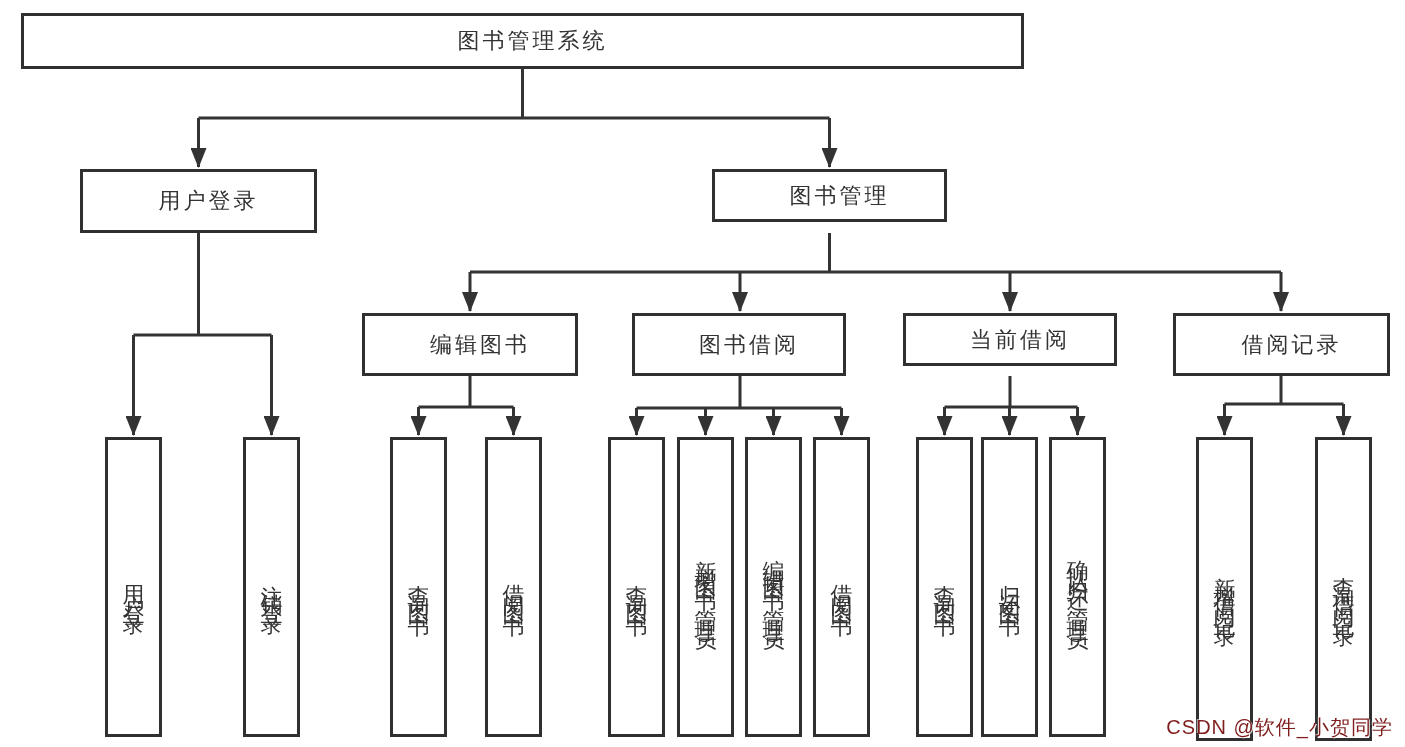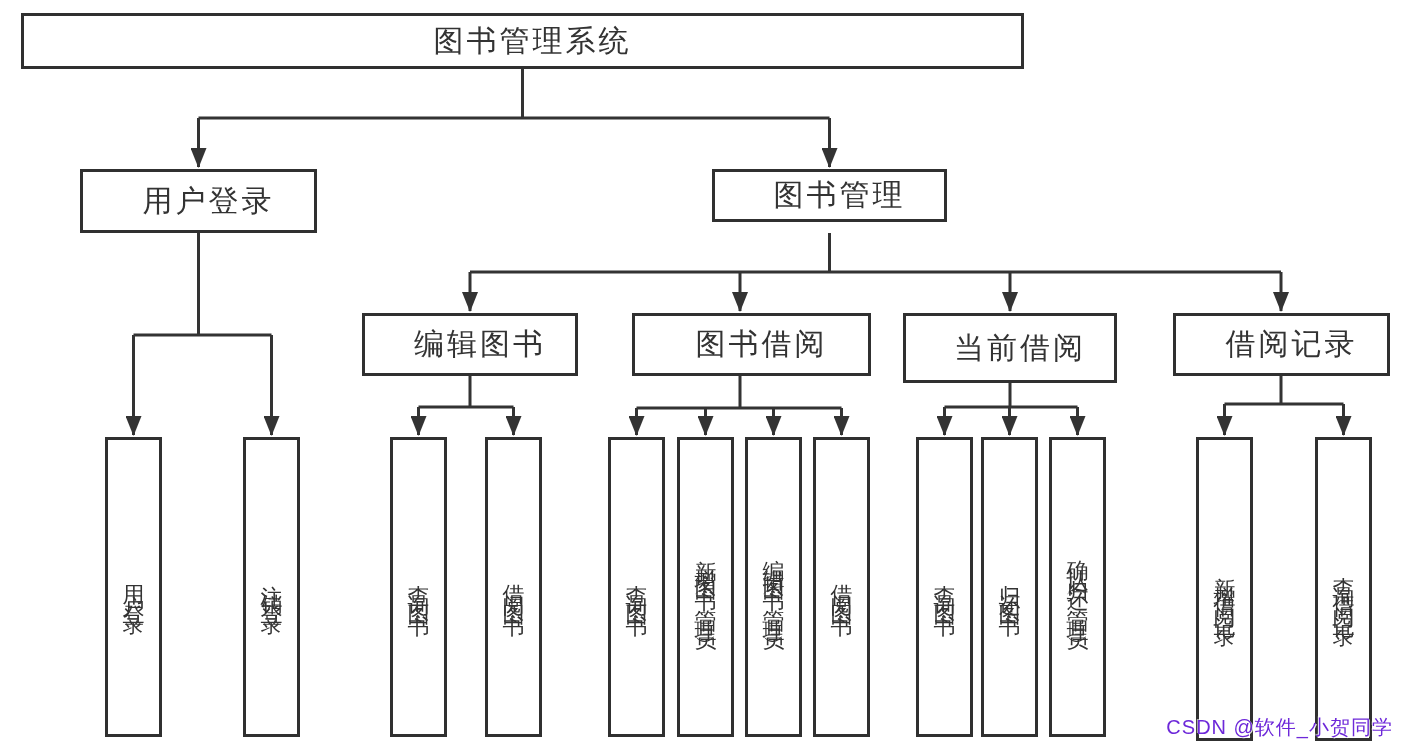--- a/index.html
+++ b/index.html
@@ -26,21 +26,21 @@
     position: absolute;
     box-sizing: border-box;
     border: 3px solid #303030;
     background: #ffffff;
     display: flex;
     align-items: center;
     justify-content: center;
     color: #333333;
   }
   .node.h {
-    font-size: 30px;
+    font-size: 22px;
     letter-spacing: 3px;
     white-space: nowrap;
     padding-left: 20px;
   }
   .node.leaf {
     width: 57px;
     height: 300px;
     top: 437px;
   }
   .leaf .vtext {
@@ -49,21 +49,21 @@
     font-size: 22px;
     line-height: 1;
     letter-spacing: 10px;
     color: #333333;
   }
   #watermark {
     position: absolute;
     top: 714px;
     right: 12px;
     font-size: 20px;
-    color: #6d28d9;
+    color: #7f1d1d;
     letter-spacing: 1px;
     white-space: nowrap;
     z-index: 10;
     text-shadow: 1px 1px 0 rgba(255,255,255,0.85), -1px -1px 0 rgba(255,255,255,0.6);
   }
 </style>
 </head>
 <body>
 
 <div id="canvas">
@@ -111,24 +111,24 @@
   <div class="node h" style="left:80px; top:169px; width:237px; height:64px;">
     <span>用户登录</span>
   </div>
   <div class="node h" style="left:712px; top:169px; width:235px; height:53px;">
     <span>图书管理</span>
   </div>
 
   <div class="node h" style="left:362px; top:313px; width:216px; height:63px;">
     <span>编辑图书</span>
   </div>
-  <div class="node h" style="left:632px; top:313px; width:239px; height:63px;">
+  <div class="node h" style="left:632px; top:313px; width:214px; height:63px;">
     <span>图书借阅</span>
   </div>
-  <div class="node h" style="left:903px; top:313px; width:214px; height:70px;text-align:center;">
+  <div class="node h" style="left:903px; top:313px; width:214px; height:53px;text-align:center;">
     <span>当前借阅</span>
   </div>
   <div class="node h" style="left:1173px; top:313px; width:217px; height:63px;text-align:center;">
     <span>借阅记录</span>
   </div>
 
   <div class="node leaf" style="left:105px;">
     <span class="vtext">用户登录</span>
   </div>
   <div class="node leaf" style="left:243px;">

